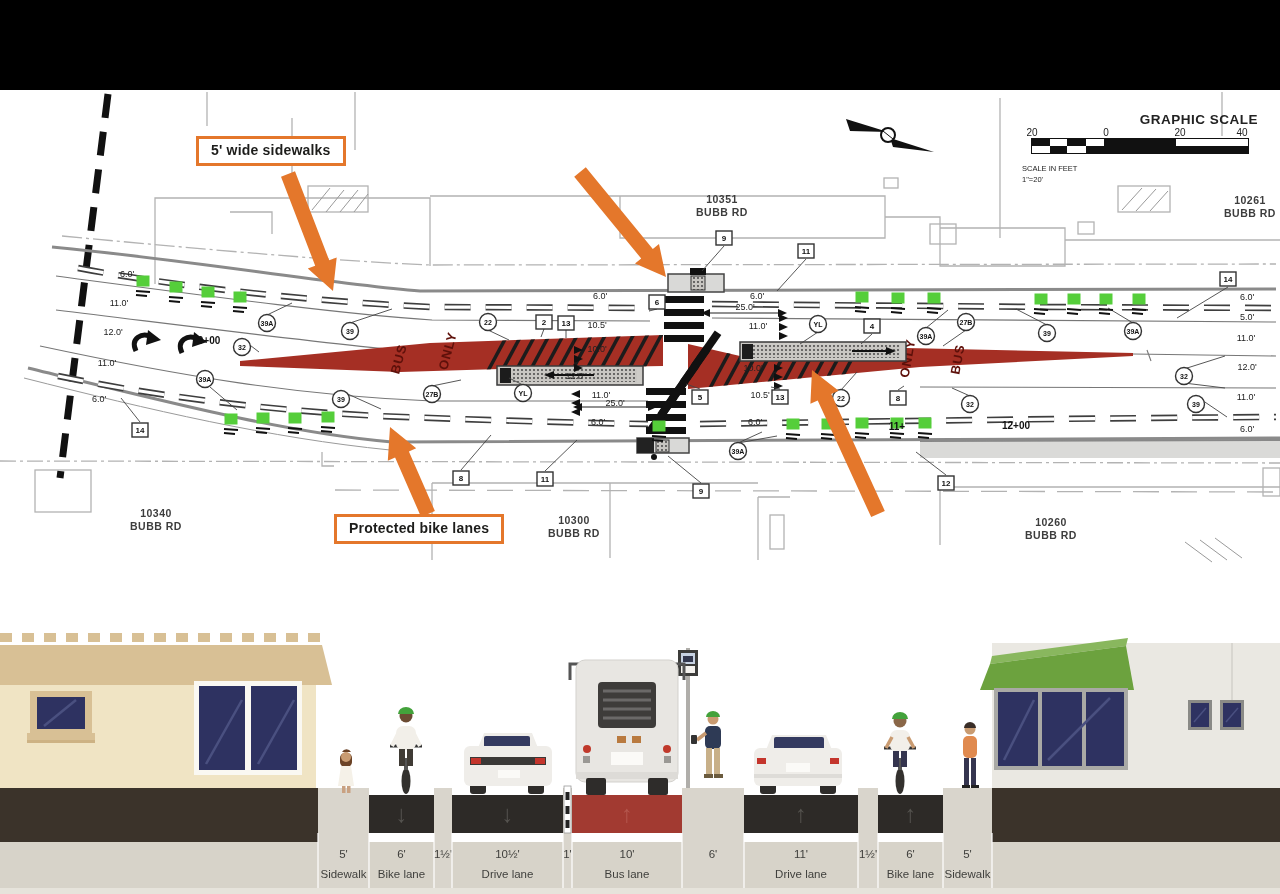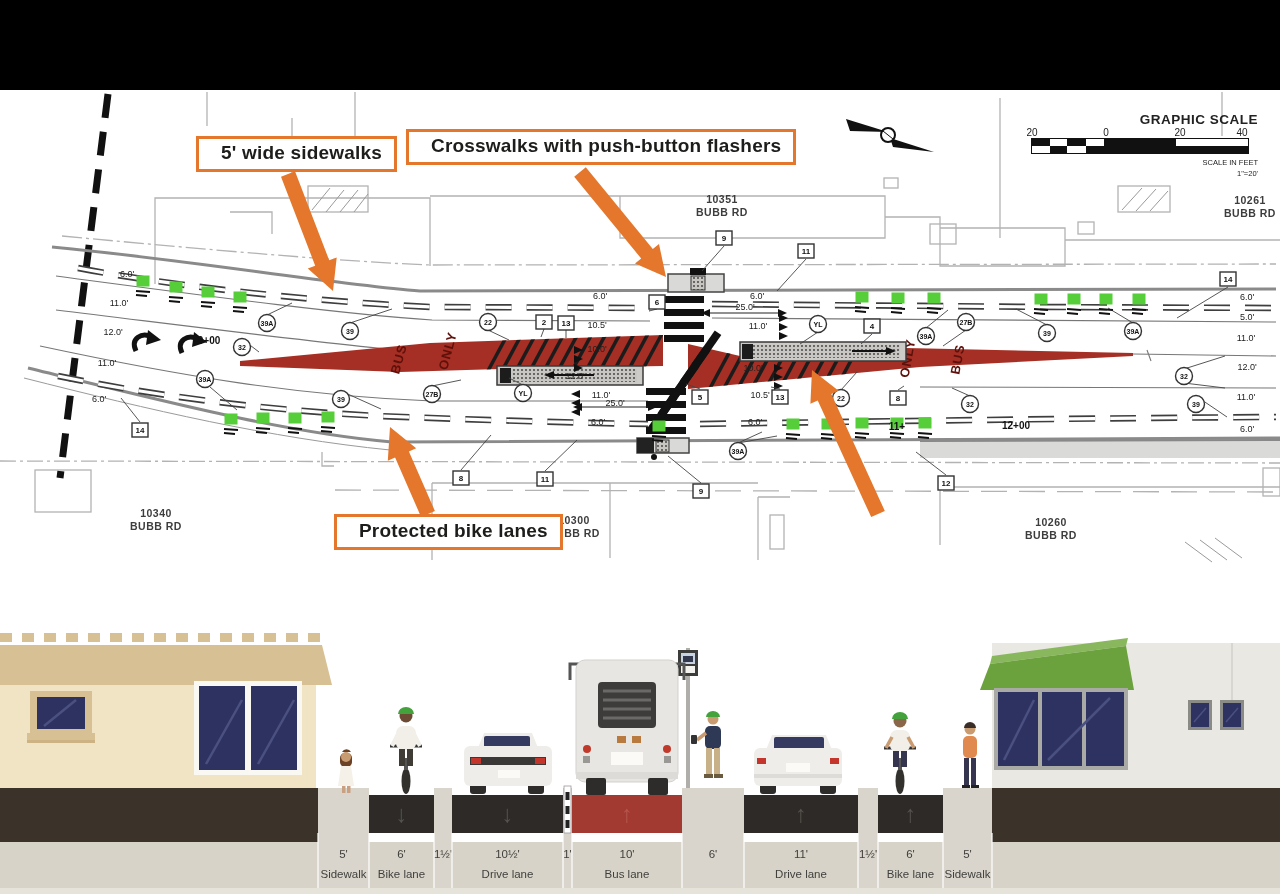--- a/index.html
+++ b/index.html
@@ -2,34 +2,34 @@
 <html><head>
 <meta charset="utf-8">
 <style>
   html,body{margin:0;padding:0}
   body{width:1280px;height:894px;position:relative;overflow:hidden;background:#fff;
        font-family:"Liberation Sans",sans-serif}
   .topbar{position:absolute;left:0;top:0;width:1280px;height:90px;background:#000}
   #plan{position:absolute;left:0;top:90px;width:1280px;height:520px;background:#fff}
   #plan svg,#section svg{position:absolute;left:0;top:0}
   #section{position:absolute;left:0;top:610px;width:1280px;height:284px;background:#fff}
-  .callout{position:absolute;border:3px solid #E4772B;background:#fff;padding:3px 12px 5px 22px;
-           font-weight:bold;font-size:19px;color:#1d1d1b;white-space:nowrap;letter-spacing:.2px;z-index:5}
+  .callout{position:absolute;border:3px solid #E4772B;background:#fff;padding:3px 12px 5px 12px;
+           font-weight:bold;font-size:14px;color:#1d1d1b;white-space:nowrap;letter-spacing:.2px;z-index:5}
   #callout-sidewalks{left:196px;top:46px}
   #callout-crosswalks{left:406px;top:39px}
   #callout-bike{left:334px;top:424px}
   #callout-bus{left:817px;top:424px}
   #scalebar{position:absolute;left:1022px;top:22px;width:236px;z-index:3;color:#222}
   #scalebar .sb-title{text-align:right;font-weight:bold;font-size:13.5px;letter-spacing:.5px}
   #scalebar .sb-ticks{position:relative;height:11px;font-size:10px}
   #scalebar .sb-ticks span{position:absolute;transform:translateX(-50%)}
   #scalebar .sb-bar{position:relative;height:14px;border:1px solid #111;margin:0 9px;display:flex;flex-direction:column}
   .sb-row{display:flex;flex:1}
   .sb-cell{height:100%}
-  #scalebar .sb-cap{text-align:right;font-size:7.5px;margin-top:3px;line-height:1.5}
+  #scalebar .sb-cap{text-align:left;font-size:7.5px;margin-top:9px;line-height:1.5}
   
   .bldg{stroke:#b3b3b3;fill:none;stroke-width:1.3}
   .bldg2{stroke:#9a9a9a;fill:none;stroke-width:1}
   .curb{stroke:#8a8a8a;fill:none;stroke-width:3}
   .lane{stroke:#777;fill:none;stroke-width:1.1}
   .dashD{stroke:#3e3e3e;stroke-width:6.5;fill:none;stroke-dasharray:26 15}
   .dashW{stroke:#fff;stroke-width:3.2;fill:none;stroke-dasharray:26 15}
   .leader{stroke:#444;stroke-width:.9;fill:none}
   text.dim{font-size:9px;fill:#222;text-anchor:middle}
   text.station{font-size:10px;fill:#111;font-weight:bold;text-anchor:middle}
@@ -436,21 +436,20 @@
       </g>
     <g id="anno-callout-arrows">
         <polygon points="281.0,176.7 315.2,265.7 307.8,268.6 333.0,291.0 336.7,257.4 329.2,260.3 295.0,171.3" fill="#E4772B"></polygon>
         <polygon points="574.2,176.8 641.2,258.5 635.0,263.6 666.0,277.0 659.0,244.0 652.8,249.0 585.8,167.2" fill="#E4772B"></polygon>
         <polygon points="434.9,511.0 408.9,451.5 416.2,448.3 390.0,427.0 387.8,460.7 395.1,457.5 421.1,517.0" fill="#E4772B"></polygon>
         <polygon points="884.8,510.9 831.3,394.1 838.6,390.8 812.0,370.0 810.4,403.7 817.7,400.4 871.2,517.1" fill="#E4772B"></polygon>
       </g>
   </svg>
 
   <div class="callout" id="callout-sidewalks"><span>5' wide sidewalks</span></div>
-  <div class="callout" id="callout-crosswalks"><span>Crosswalks with push-button flashers</span></div>
   <div class="callout" id="callout-bike"><span>Protected bike lanes</span></div>
 
   <div id="scalebar">
     <div class="sb-title">GRAPHIC SCALE</div>
     <div class="sb-ticks">
       <span style="left:10px">20</span>
       <span style="left:84px">0</span>
       <span style="left:158px">20</span>
       <span style="left:220px">40</span>
     </div>

